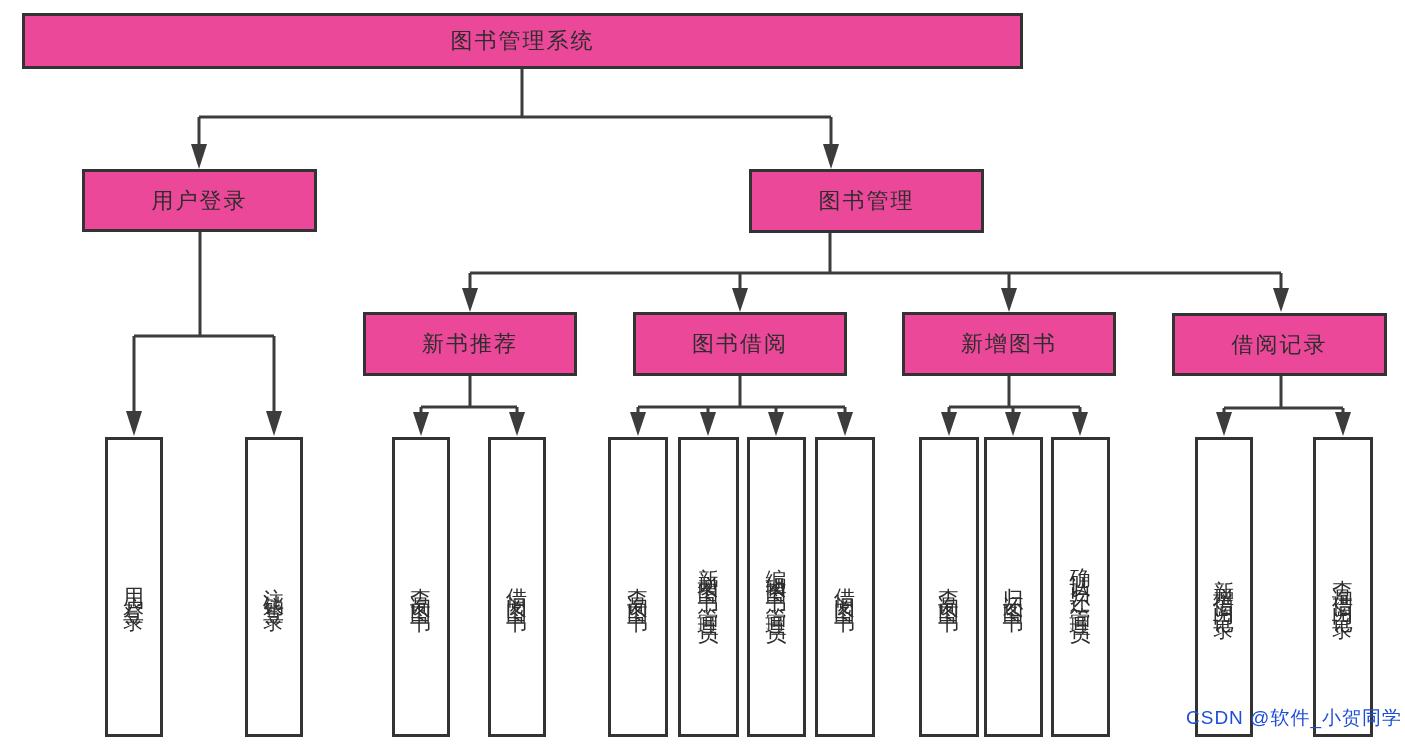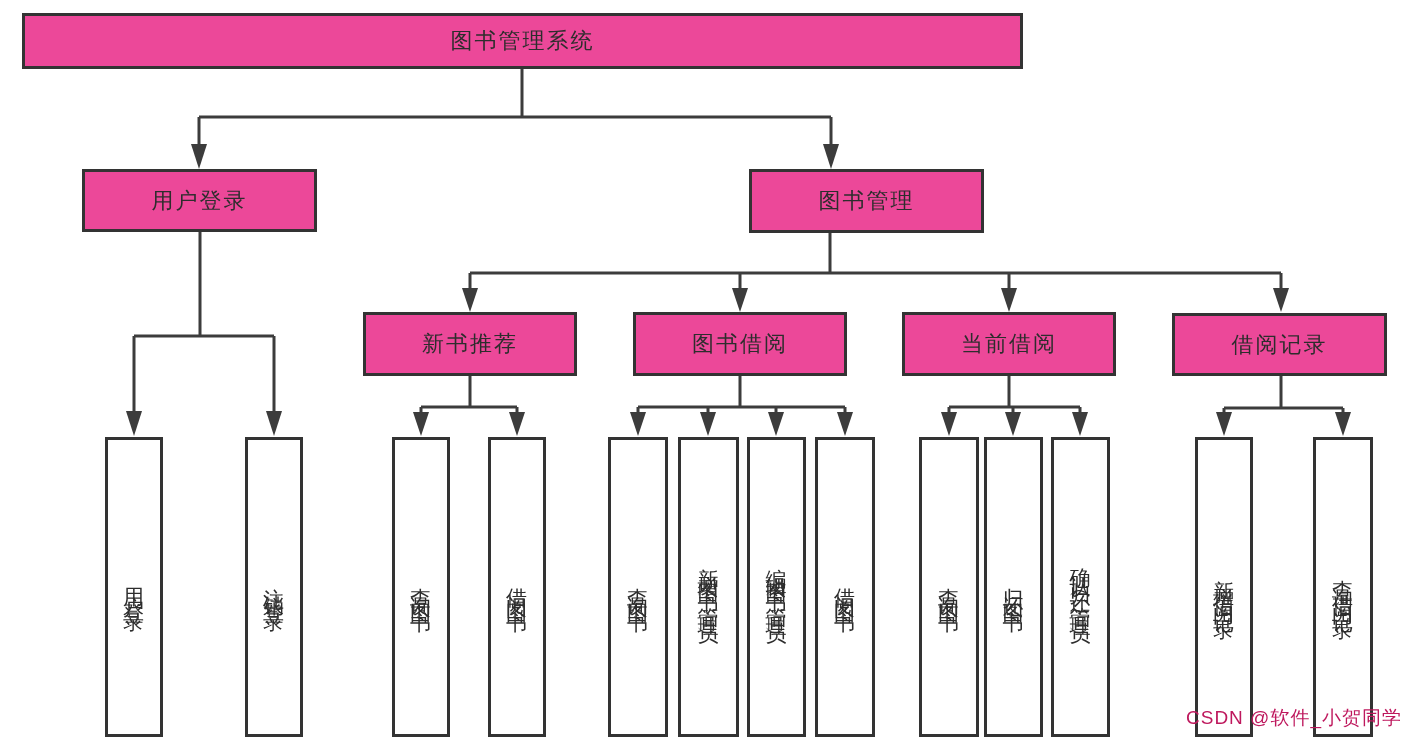--- a/index.html
+++ b/index.html
@@ -36,21 +36,21 @@
     font-size:21px;
     letter-spacing:8px;
     line-height:1;
     white-space:nowrap;
   }
   .watermark{
     position:absolute;
     left:1186px;
     top:705px;
     font-size:19px;
-    color:#be185d;
+    color:#1d4ed8;
     letter-spacing:1px;
     z-index:5;
     white-space:nowrap;
   }
   svg path{stroke:#3c3c3c;stroke-width:3;fill:none;}
   svg polygon{fill:#3c3c3c;stroke:none;}
 </style>
 </head>
 <body>
 
@@ -117,21 +117,21 @@
     <span>图书管理</span>
   </div>
 
   <div class="node" style="left:633px;top:312px;width:214px;height:64px;">
     <span>图书借阅</span>
   </div>
   <div class="node" style="left:363px;top:312px;width:214px;height:64px;">
     <span>新书推荐</span>
   </div>
   <div class="node" style="left:902px;top:312px;width:214px;height:64px;">
-    <span>当前借阅</span>
+    <span>新增图书</span>
   </div>
   <div class="node" style="left:1172px;top:313px;width:215px;height:63px;">
     <span>借阅记录</span>
   </div>
 
   <div class="leaf" style="left:105px;top:437px;width:58px;height:300px;">
     <span class="vlabel">用户登录</span>
   </div>
   <div class="leaf" style="left:245px;top:437px;width:58px;height:300px;">
     <span class="vlabel">注销登录</span>

